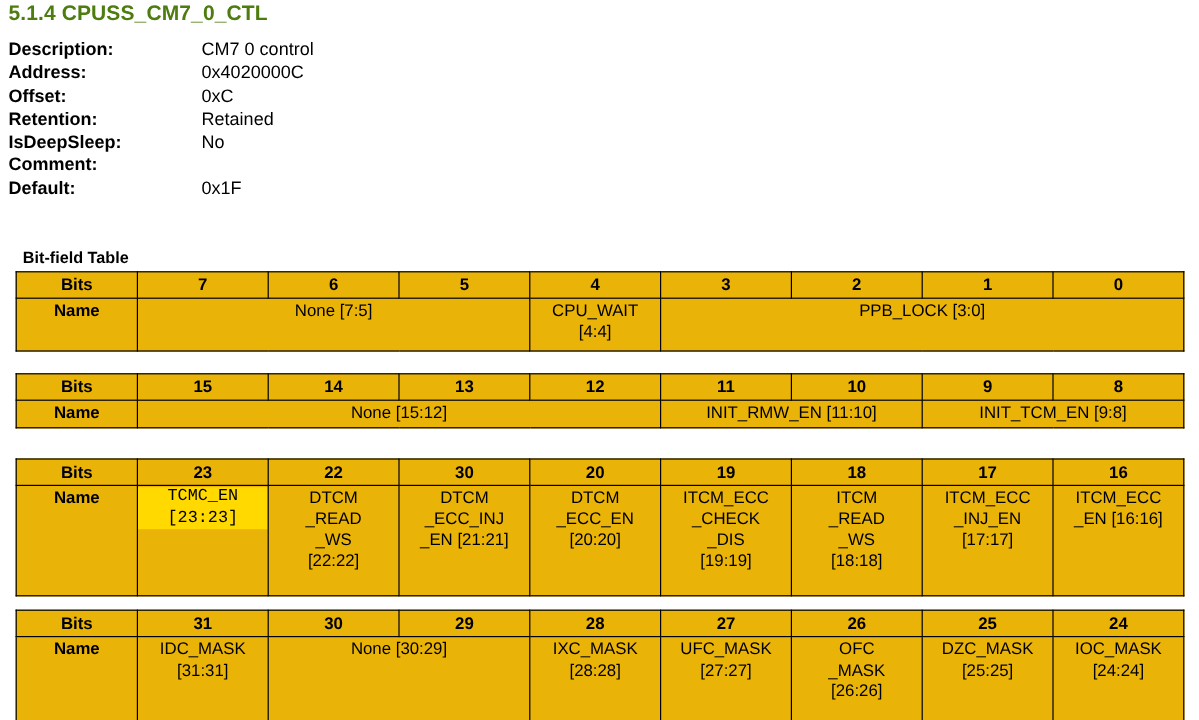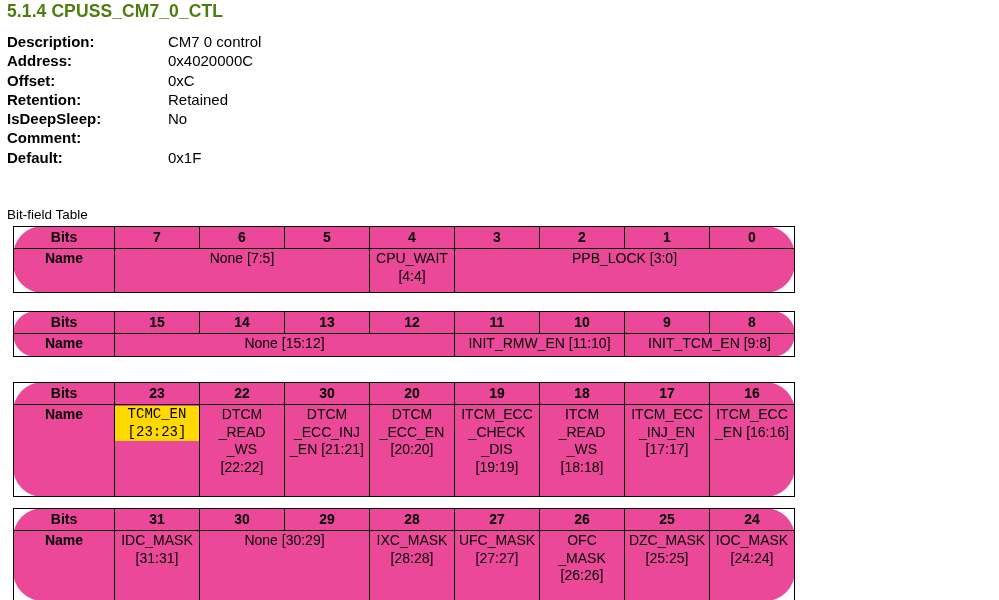--- a/index.html
+++ b/index.html
@@ -56,35 +56,34 @@
   }
   .prop-value {
     font-size: 15px;
     font-weight: normal;
     white-space: nowrap;
   }
 
   
   .bf-caption {
     position: absolute;
-    left: 7px;
+    left: 19px;
     top: 207px;
     font-size: 13.5px;
-    font-weight: normal;
+    font-weight: bold;
     white-space: nowrap;
   }
 
   .bf-table {
     position: absolute;
     left: 13px;
-    width: 782px;
+    width: 974px;
     border-collapse: collapse;
     table-layout: fixed;
-    background: #ec4899;
-    border-radius: 30px;
+    background: #eab308;
   }
   .bf-table td {
     border: 1px solid #000000;
     padding: 0;
     text-align: center;
     vertical-align: top;
     font-size: 14px;
     line-height: 17.5px;
   }
   .bf-table tr.hdr td {

